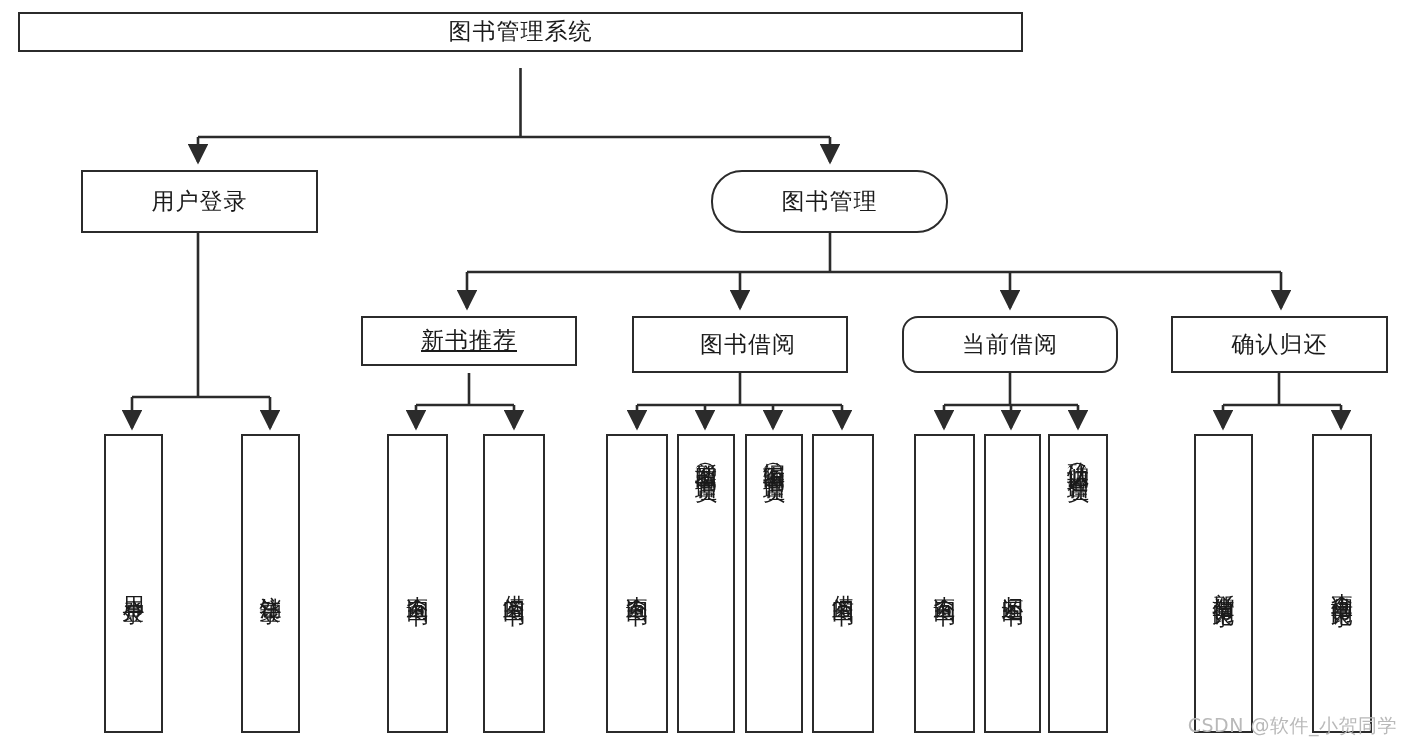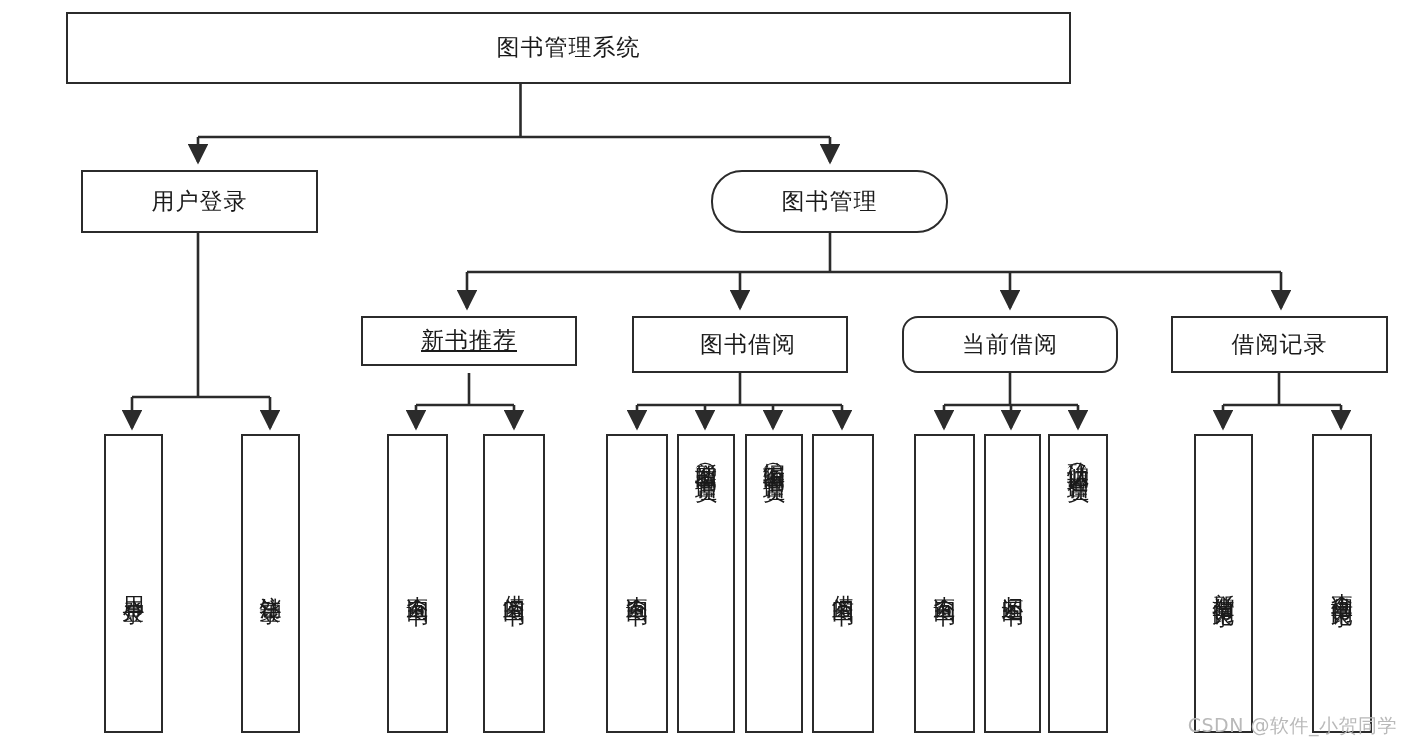--- a/index.html
+++ b/index.html
@@ -118,42 +118,42 @@
       <path d="M 1011 405 L 1011 428" marker-end="url(#arrow)"></path>
       <path d="M 1078 405 L 1078 428" marker-end="url(#arrow)"></path>
 
       <path d="M 1279 373 L 1279 405"></path>
       <path d="M 1223 405 L 1341 405"></path>
       <path d="M 1223 405 L 1223 428" marker-end="url(#arrow)"></path>
       <path d="M 1341 405 L 1341 428" marker-end="url(#arrow)"></path>
     </g>
   </svg>
 
-  <div class="node" style="left:18px; top:12px; width:1005px; height:72px;margin-left:48px;">
+  <div class="node" style="left:18px; top:12px; width:1005px; height:40px;">
     <span class="node-label">图书管理系统</span>
   </div>
 
   <div class="node" style="left:81px; top:170px; width:237px; height:63px;">
     <span class="node-label">用户登录</span>
   </div>
   <div class="node" style="left:711px; top:170px; width:237px; height:63px;border-radius:31px;">
     <span class="node-label">图书管理</span>
   </div>
 
   <div class="node" style="left:361px; top:316px; width:216px; height:50px;text-decoration:underline;">
     <span class="node-label">新书推荐</span>
   </div>
   <div class="node" style="left:632px; top:316px; width:216px; height:57px;padding-left:16px;">
     <span class="node-label">图书借阅</span>
   </div>
   <div class="node" style="left:902px; top:316px; width:216px; height:57px;border-radius:16px;">
     <span class="node-label">当前借阅</span>
   </div>
   <div class="node" style="left:1171px; top:316px; width:217px; height:57px;">
-    <span class="node-label">借阅记录</span>
+    <span class="node-label">确认归还</span>
   </div>
 
   <div class="node vertical centered" style="left:104px; top:434px; width:59px; height:299px;">
     <span class="node-label">用户登录</span>
   </div>
   <div class="node vertical centered" style="left:241px; top:434px; width:59px; height:299px;">
     <span class="node-label">注销登录</span>
   </div>
 
   <div class="node vertical centered" style="left:387px; top:434px; width:61px; height:299px;">

